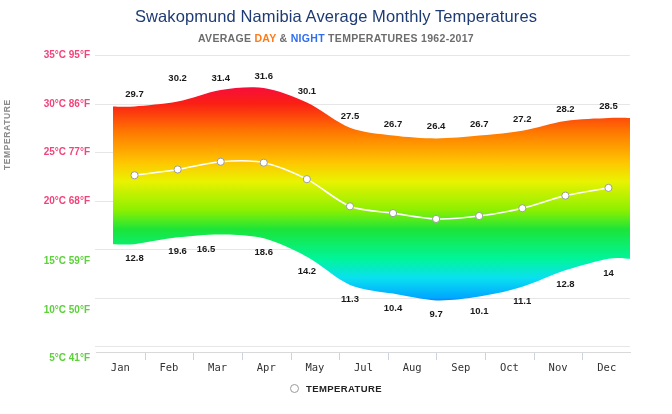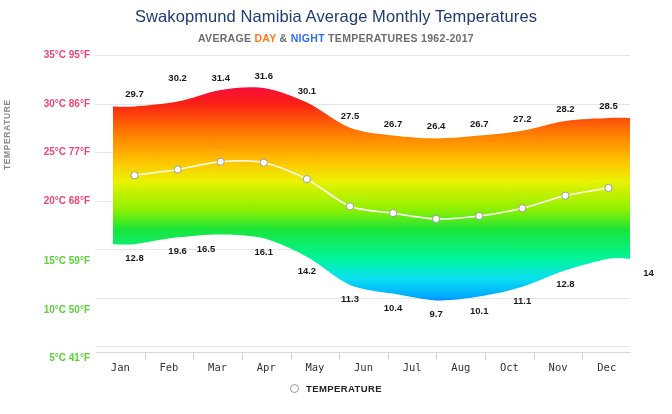--- a/index.html
+++ b/index.html
@@ -153,41 +153,41 @@
         <div class="vlabel" style="left: 323.1px; top: 70.4px;">26.4</div>
         <div class="vlabel" style="left: 366.2px; top: 67.5px;">26.7</div>
         <div class="vlabel" style="left: 409.3px; top: 62.7px;">27.2</div>
         <div class="vlabel" style="left: 452.4px; top: 53px;">28.2</div>
         <div class="vlabel" style="left: 495.5px; top: 50.1px;">28.5</div>
       </div>
     <div id="low-labels">
         <div class="vlabel" style="left: 21.5px; top: 202.2px;">12.8</div>
         <div class="vlabel" style="left: 64.6px; top: 195.4px;">19.6</div>
         <div class="vlabel" style="left: 93px; top: 192.5px;">16.5</div>
-        <div class="vlabel" style="left: 150.8px; top: 196.3px;">16.1</div>
+        <div class="vlabel" style="left: 150.8px; top: 196.3px;">18.6</div>
         <div class="vlabel" style="left: 193.9px; top: 214.8px;">14.2</div>
         <div class="vlabel" style="left: 237px; top: 242.9px;">11.3</div>
         <div class="vlabel" style="left: 280px; top: 251.6px;">10.4</div>
         <div class="vlabel" style="left: 323.1px; top: 258.4px;">9.7</div>
         <div class="vlabel" style="left: 366.2px; top: 254.5px;">10.1</div>
         <div class="vlabel" style="left: 409.3px; top: 244.8px;">11.1</div>
         <div class="vlabel" style="left: 452.4px; top: 228.3px;">12.8</div>
-        <div class="vlabel" style="left: 495.5px; top: 216.7px; margin-left: 40px;">14</div>
+        <div class="vlabel" style="left: 495.5px; top: 216.7px;">14</div>
       </div>
   </div>
 
   <div id="x-axis">
       <div class="xcell">Jan</div>
       <div class="xcell">Feb</div>
       <div class="xcell">Mar</div>
       <div class="xcell">Apr</div>
       <div class="xcell">May</div>
-      <div class="xcell">Jun</div>
       <div class="xcell">Jul</div>
       <div class="xcell">Aug</div>
+      <div class="xcell">Sep</div>
       <div class="xcell">Oct</div>
       <div class="xcell">Nov</div>
       <div class="xcell">Dec</div>
     </div>
 
   <div id="legend">
     <span id="legend-marker"></span>
     <span id="legend-label">TEMPERATURE</span>
   </div>
 

